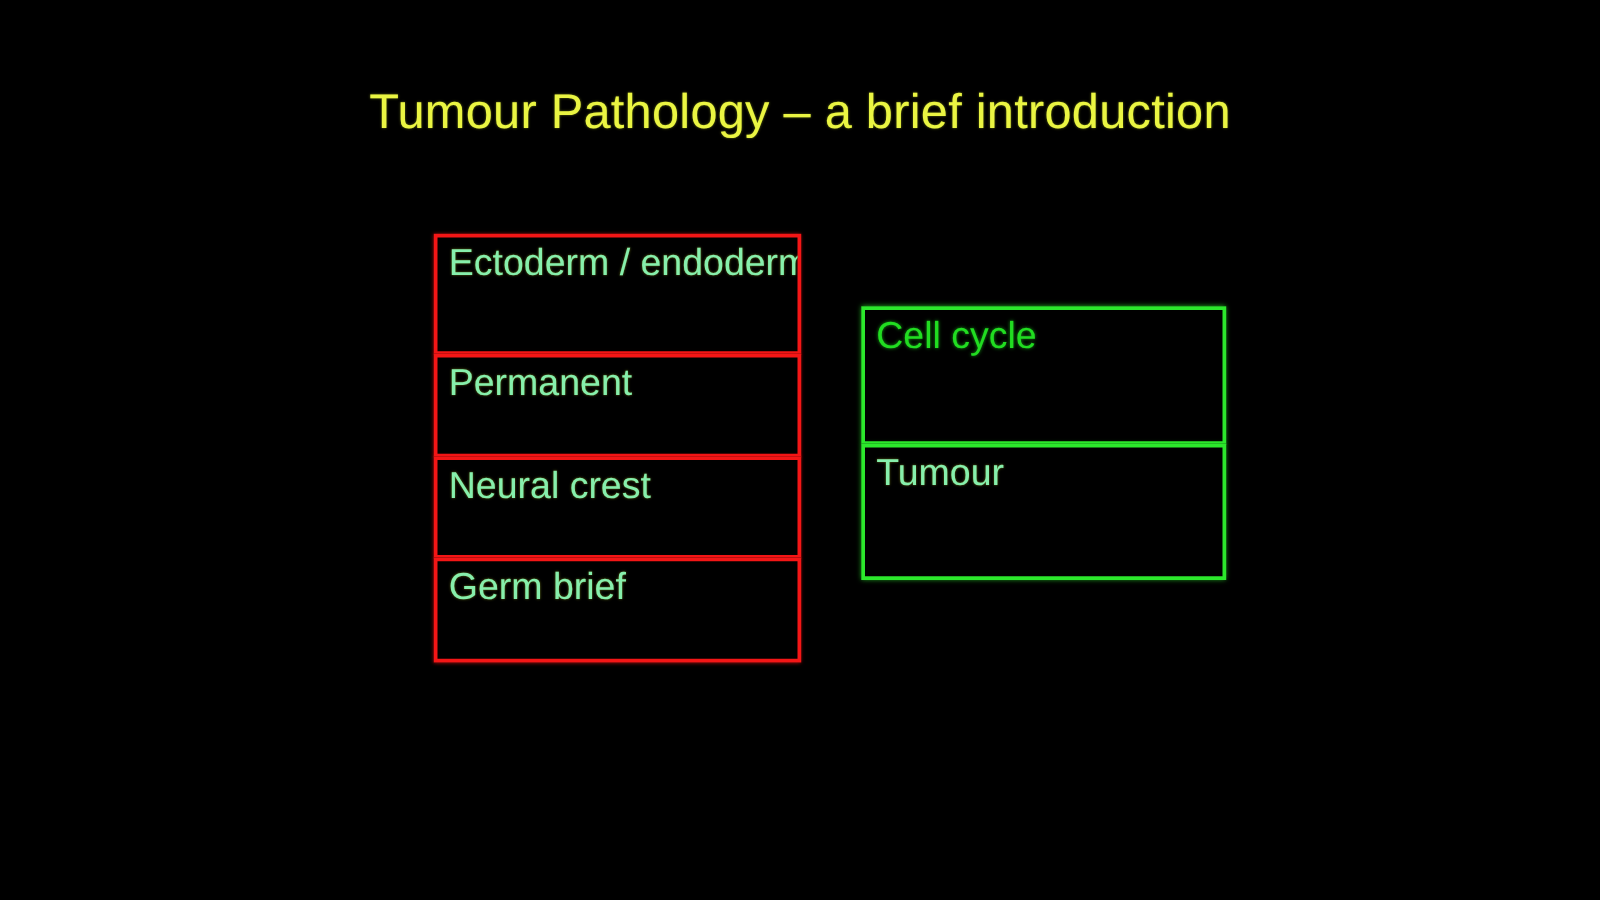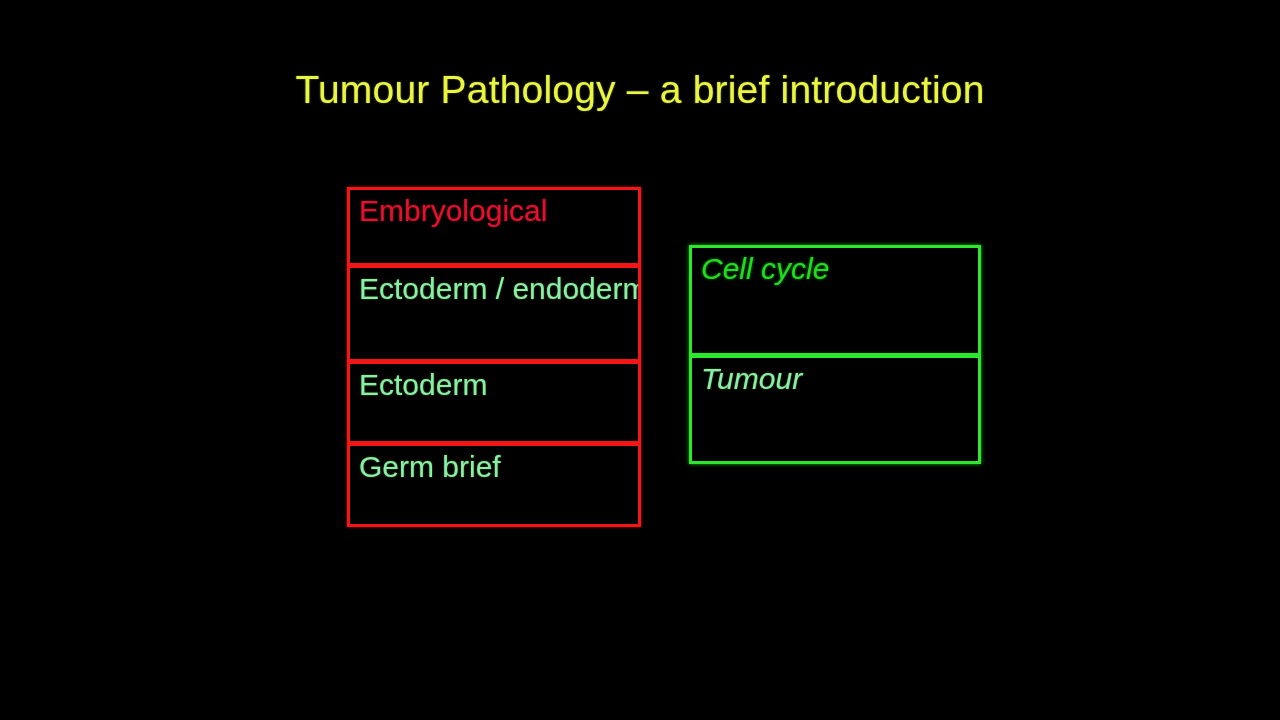--- a/index.html
+++ b/index.html
@@ -101,53 +101,52 @@
   
   #cellcycle-group {
     left: 689px;
     top: 245px;
     width: 292px;
   }
 
   #cellcycle-group .box {
     border: 3px solid #2ce82c;
     box-shadow: 0 0 4px rgba(44,232,44,0.75);
-    font-style: italic;
   }
 
   #cellcycle-group .box + .box {
     margin-top: -1px;
   }
 
   .box-cell-cycle { height: 111px; }
   .box-labile     { height: 109px; }
   .box-stable     { height: 109px; }
   .box-permanent  { height: 110px; }
 </style>
 </head>
 <body>
 
 <div class="slide">
 
   <div class="slide-title">Tumour Pathology – a brief introduction</div>
 
   <div class="box-group" id="embryological-group">
 
-    <div class="box box-embryological">
-      <span class="box-label label-red">Embryological</span>
-    </div>
 
     <div class="box box-ectoderm">
       <span class="box-label label-yellow">Ectoderm / endoderm</span>
     </div>
 
     <div class="box box-mesoderm">
-      <span class="box-label label-yellow">Ectoderm</span>
+      <span class="box-label label-yellow">Permanent</span>
     </div>
 
+    <div class="box box-neural-crest">
+      <span class="box-label label-yellow">Neural crest</span>
+    </div>
 
     <div class="box box-germ-cell">
       <span class="box-label label-yellow">Germ brief</span>
     </div>
   </div>
 
   <div class="box-group" id="cellcycle-group">
 
     <div class="box box-cell-cycle">
       <span class="box-label label-green">Cell cycle</span>

